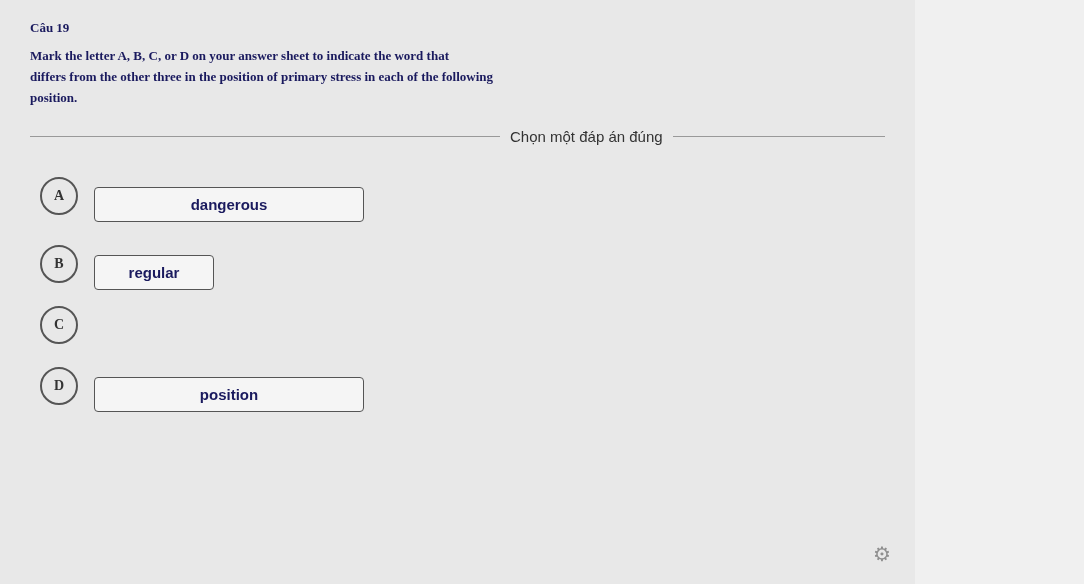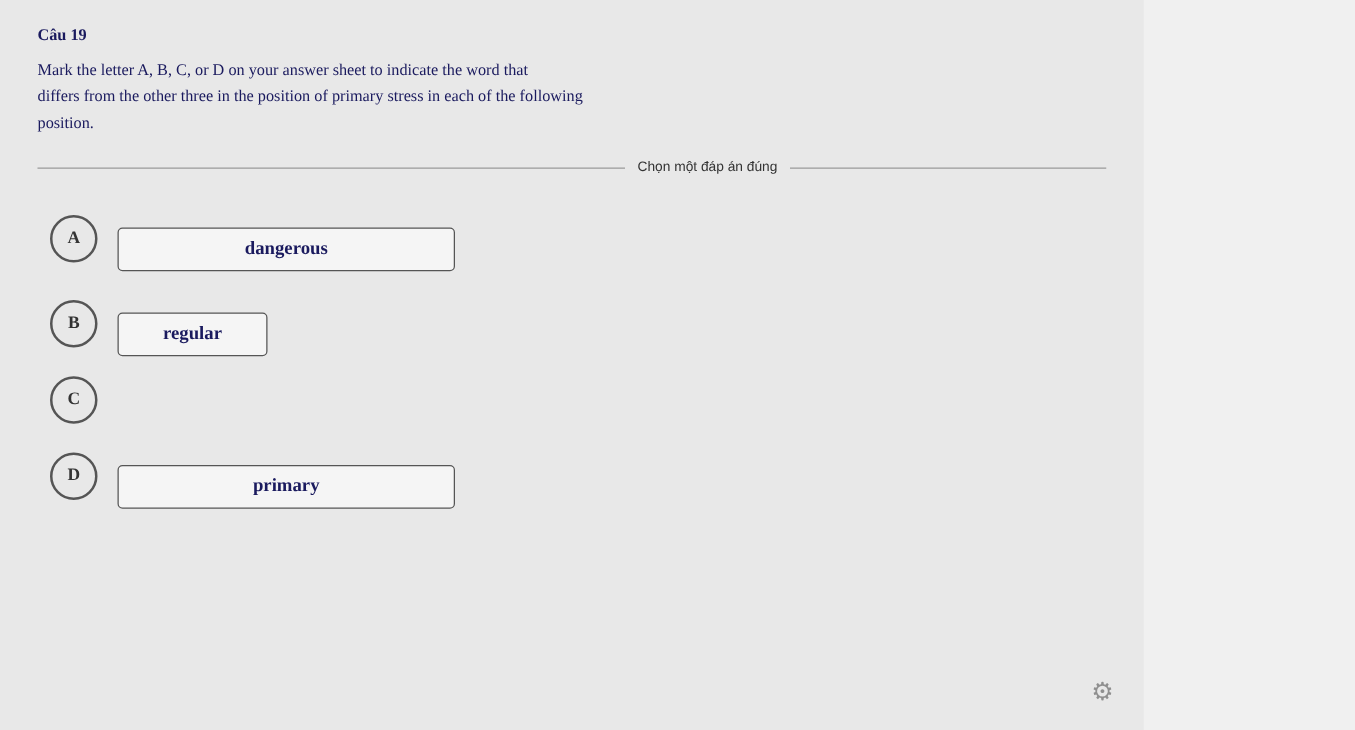--- a/index.html
+++ b/index.html
@@ -30,41 +30,41 @@
     }
 
     .question-number {
       font-size: 13px;
       font-weight: bold;
       color: #1a1a5e;
     }
 
     .instruction-text {
       font-size: 13px;
-      font-weight: normal;
+      font-weight: bold;
       color: #1a1a5e;
       line-height: 1.6;
       margin-bottom: 20px;
     }
 
     .divider-row {
       display: flex;
       align-items: center;
       margin-bottom: 25px;
       gap: 10px;
     }
 
     .divider-line-left {
       flex: 0 0 470px;
       height: 1px;
       background-color: #999;
     }
 
     .divider-label {
-      font-size: 11px;
+      font-size: 15px;
       color: #333;
       white-space: nowrap;
       font-family: Arial, sans-serif;
     }
 
     .divider-line-right {
       flex: 1;
       height: 1px;
       background-color: #999;
     }
@@ -102,21 +102,21 @@
       border: 1.5px solid #555;
       border-radius: 4px;
       background-color: #f5f5f5;
       padding: 8px 20px;
       font-size: 15px;
       font-weight: bold;
       color: #1a1a5e;
       cursor: pointer;
       min-width: 120px;
       text-align: center;
-      font-family: Liberation Serif, serif;
+      font-family: Liberation Sans, sans-serif;
       margin-top: 17px;
     }
 
     .option-box.wide {
       min-width: 270px;
     }
 
     .corner-icon {
       position: absolute;
       bottom: 18px;
@@ -155,19 +155,19 @@
       </div>
       <div class="option-row">
         <div class="option-circle">B</div>
         <div class="option-box">regular</div>
       </div>
       <div class="option-row">
         <div class="option-circle">C</div>
       </div>
       <div class="option-row">
         <div class="option-circle">D</div>
-        <div class="option-box wide">primary</div>
+        <div class="option-box wide">position</div>
       </div>
     </div>
 
   <div class="corner-icon">⚙</div>
 
 </div>
 
 </body></html>

